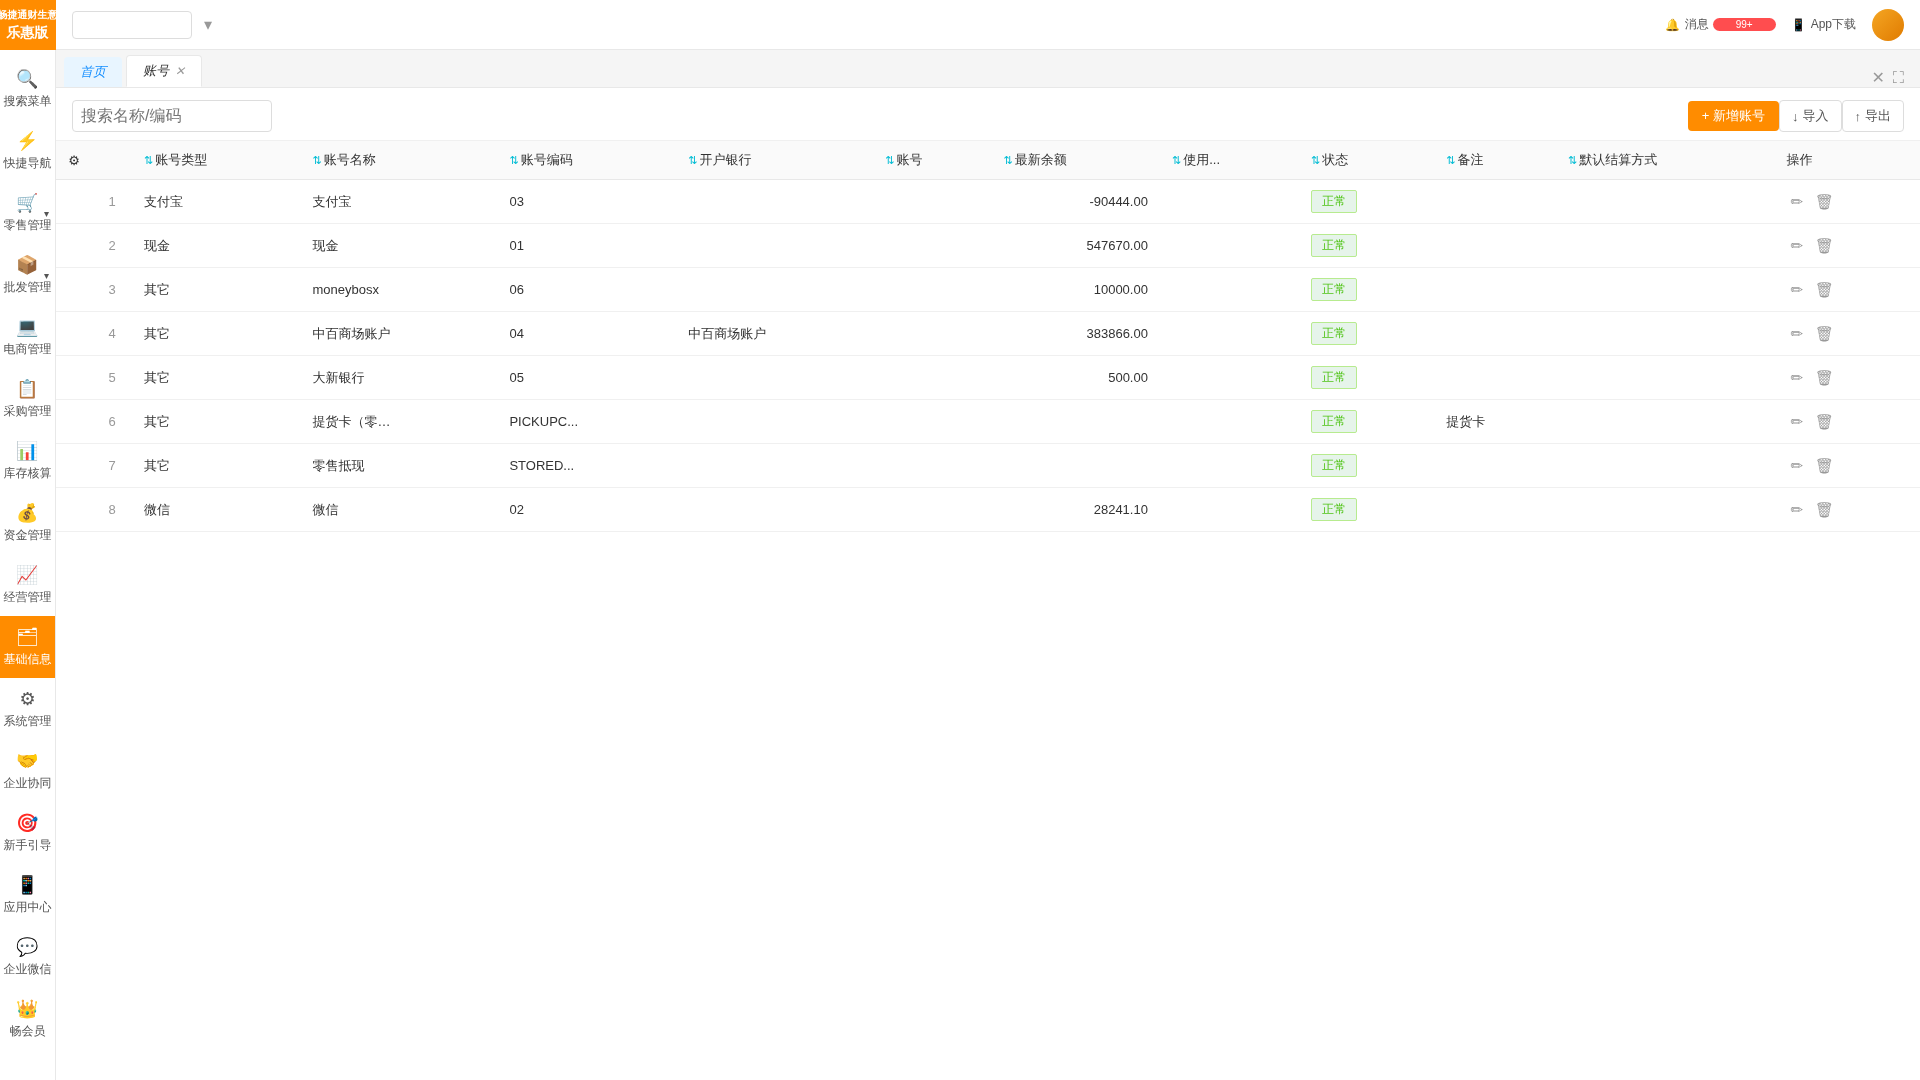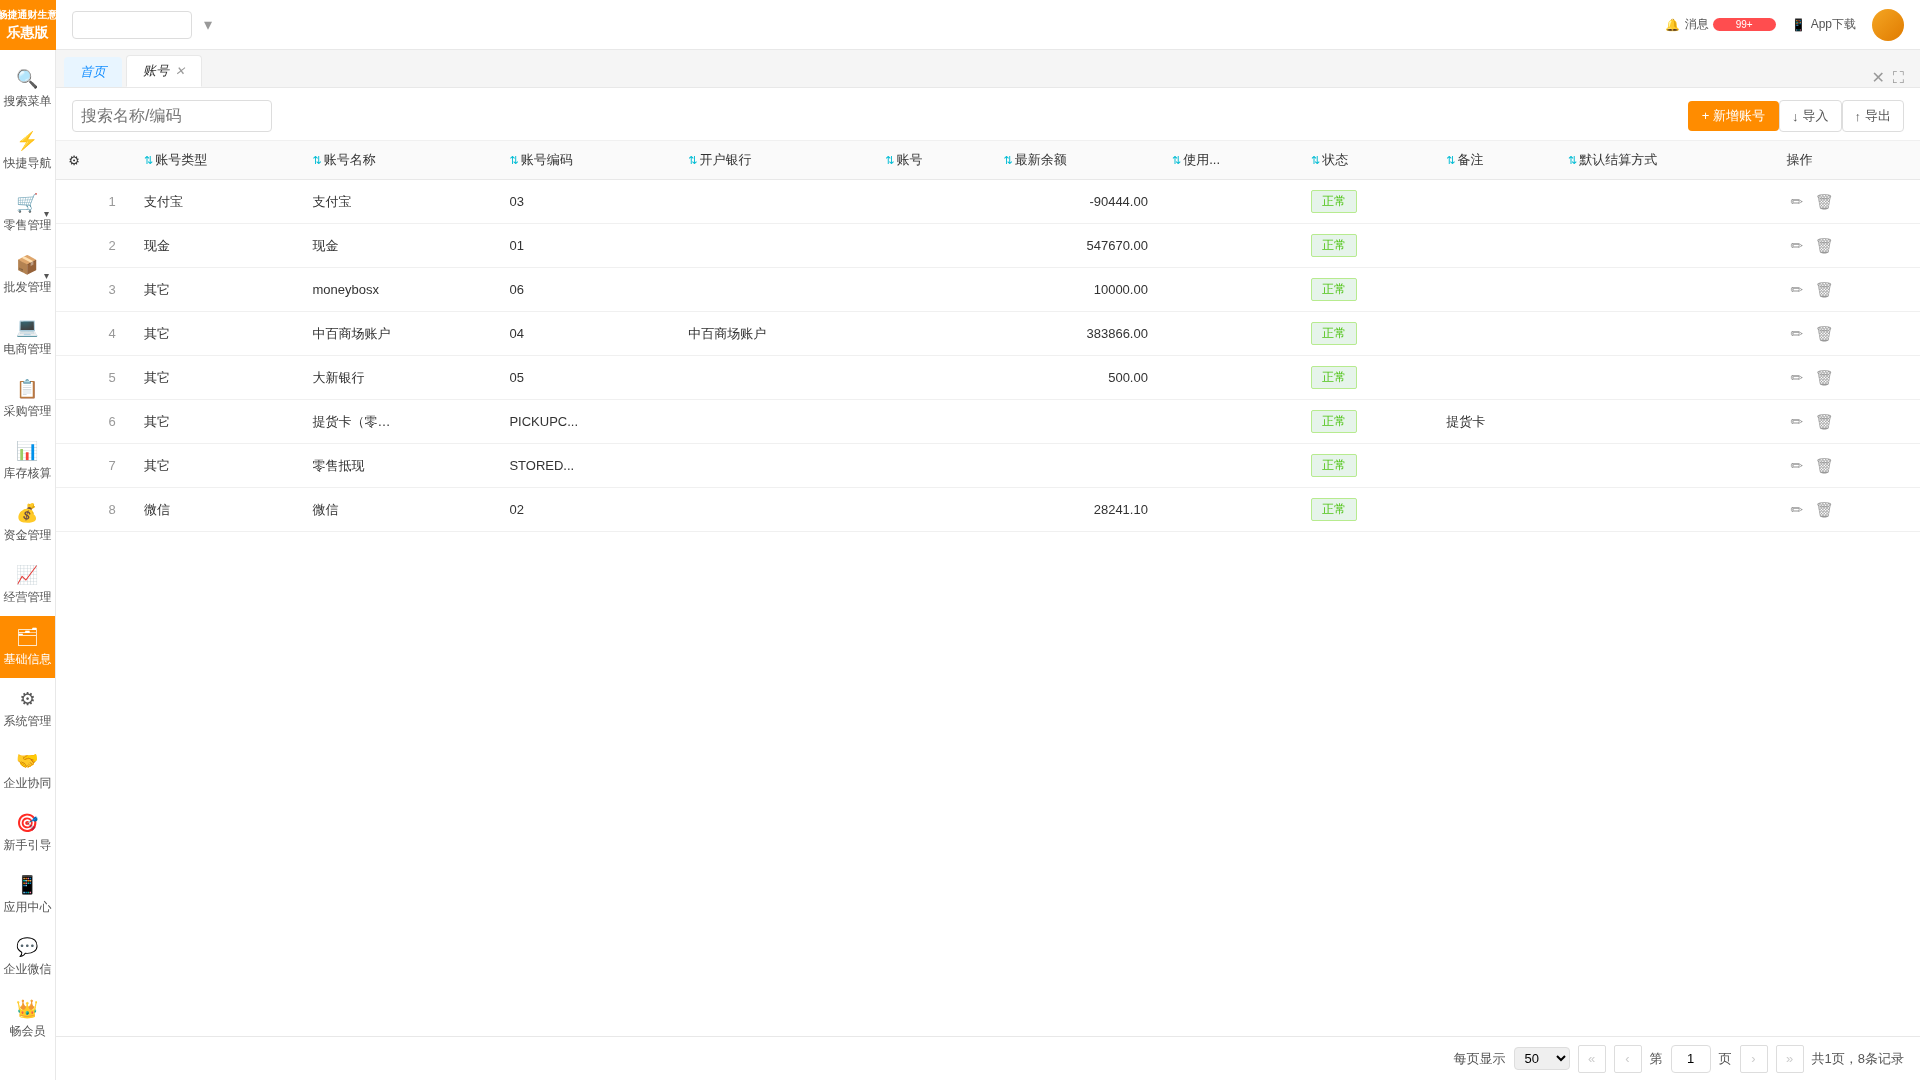--- a/index.html
+++ b/index.html
@@ -620,29 +620,14 @@
     <td></td>
     <td>
       <button class="action-btn" title="编辑">✏</button>
       <button class="action-btn" title="删除">🗑</button>
     </td>
   </tr>
           </tbody>
       </table>
     </div>
 
-    <div class="pagination">
-      <span class="page-size-label">每页显示</span>
-      <select class="page-size-select">
-        <option>50</option>
-        <option>100</option>
-      </select>
-      <div class="page-nav-btn disabled">«</div>
-      <div class="page-nav-btn disabled">‹</div>
-      <span class="page-info">第</span>
-      <input class="page-input" type="text" value="1" style="">
-      <span class="page-info">页</span>
-      <div class="page-nav-btn disabled">›</div>
-      <div class="page-nav-btn disabled">»</div>
-      <span class="page-info">共1页，8条记录</span>
-    </div>
   </div>
 </div>
 
 </body></html>

